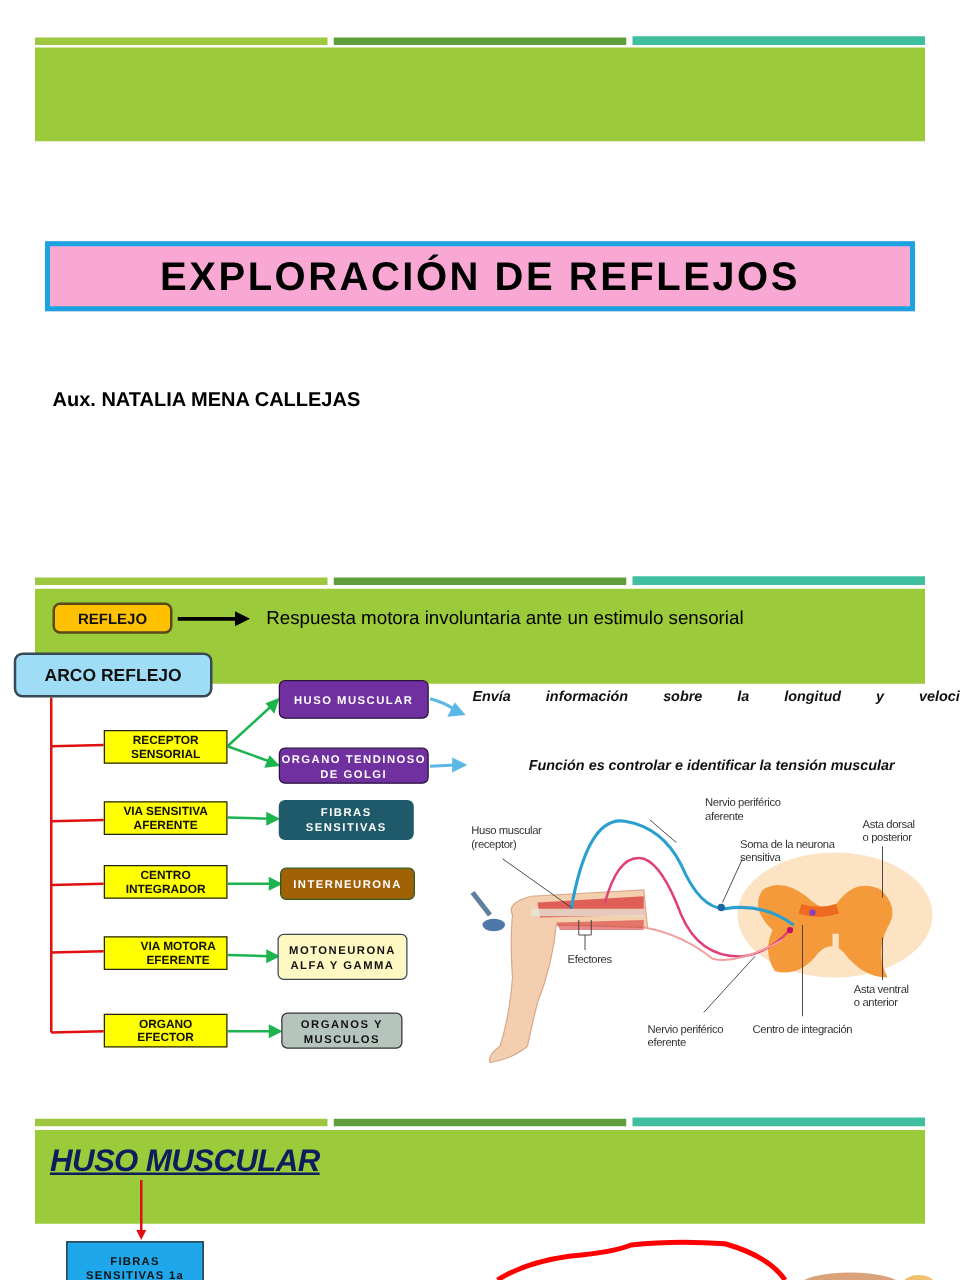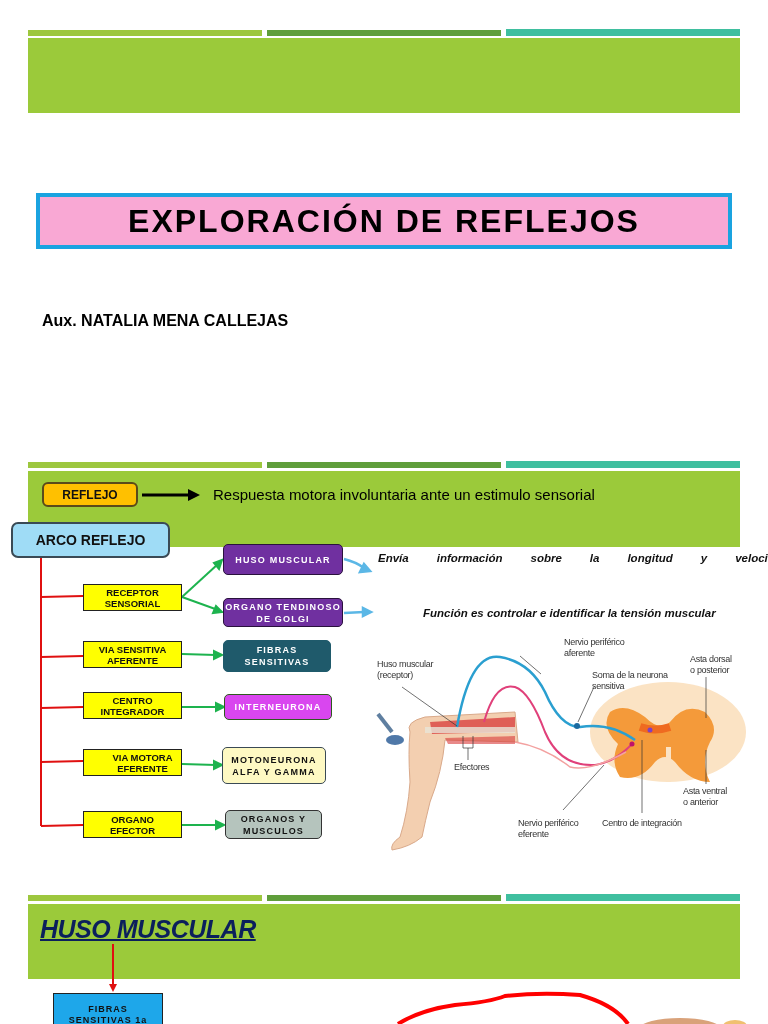--- a/index.html
+++ b/index.html
@@ -46,21 +46,21 @@
     display: flex; align-items: center; justify-content: center; text-align: center;
     font-weight: bold; font-size: 9.5px; line-height: 11px; color: #111;
   }
   .rbox {
     position: absolute; border-radius: 5px; border: 1.5px solid #333;
     display: flex; align-items: center; justify-content: center; text-align: center;
     font-weight: bold; font-size: 9px; line-height: 12px; letter-spacing: 1.2px;
   }
   .purple { background: #7030a0; color: #fff; border-color: #2a123d; }
   .teal { background: #1f5a6b; color: #fff; border-color: #1f5a6b; }
-  .green2 { background: #d946ef; color: #fff; border-color: #2e5a1e; }
+  .green2 { background: #a16207; color: #fff; border-color: #2e5a1e; }
   .lblue { background: #fef9c3; color: #111; border-color: #3a4a55; align-items: center; }
   .grey { background: #b5c4bd; color: #111; border-color: #333; }
 
   .desc { position: absolute; font-style: italic; font-weight: bold; font-size: 11.5px; color: #111; line-height: 14px; }
   .desc1 { left: 378px; top: 551px; width: 363px; text-align: justify; text-align-last: left; }
   .desc1 .line1 { display: flex; justify-content: space-between; gap: 28px; }
   .desc2 { left: 378px; top: 606px; margin-left: 45px; }
 
   .diagram { position: absolute; left: 370px; top: 632px; width: 384px; height: 228px; }
   .diagram .lbl { position: absolute; font-size: 9px; color: #333; line-height: 11px; letter-spacing: -0.3px; }

